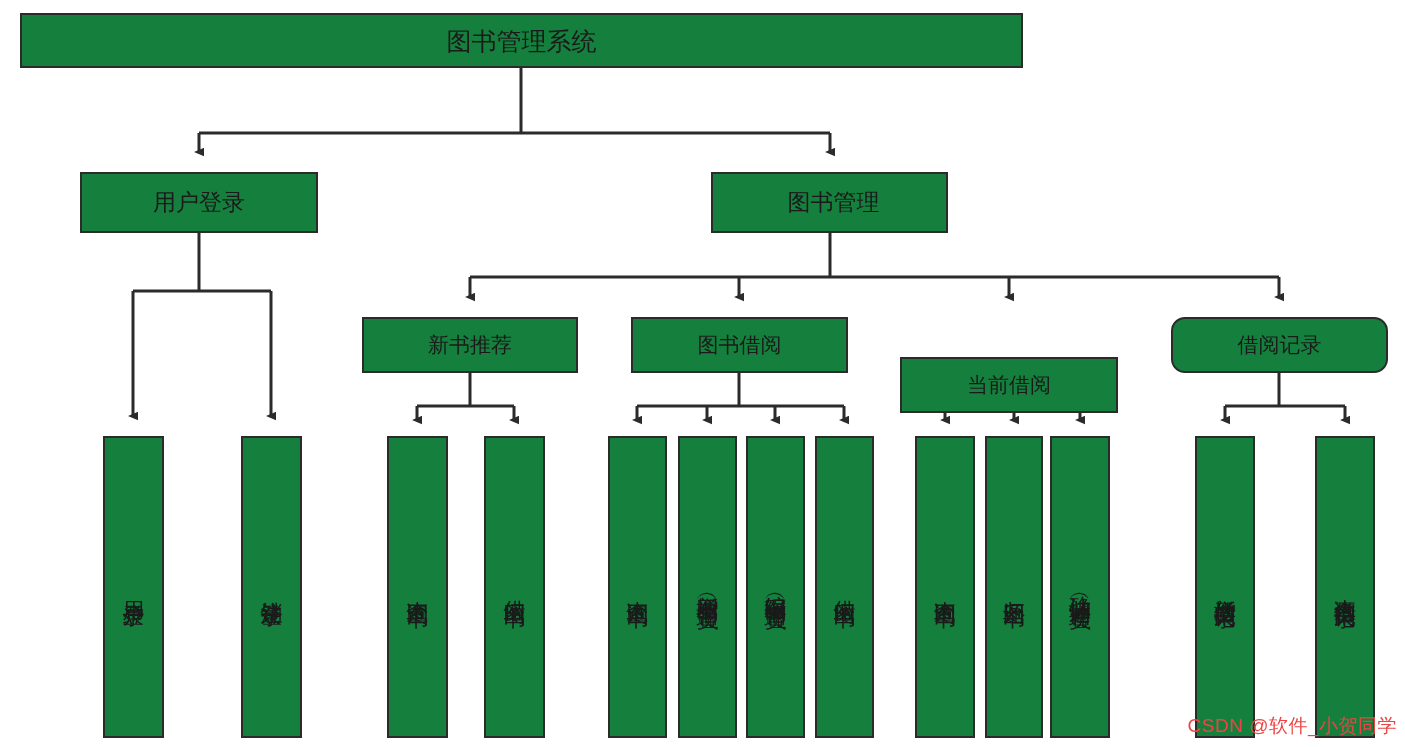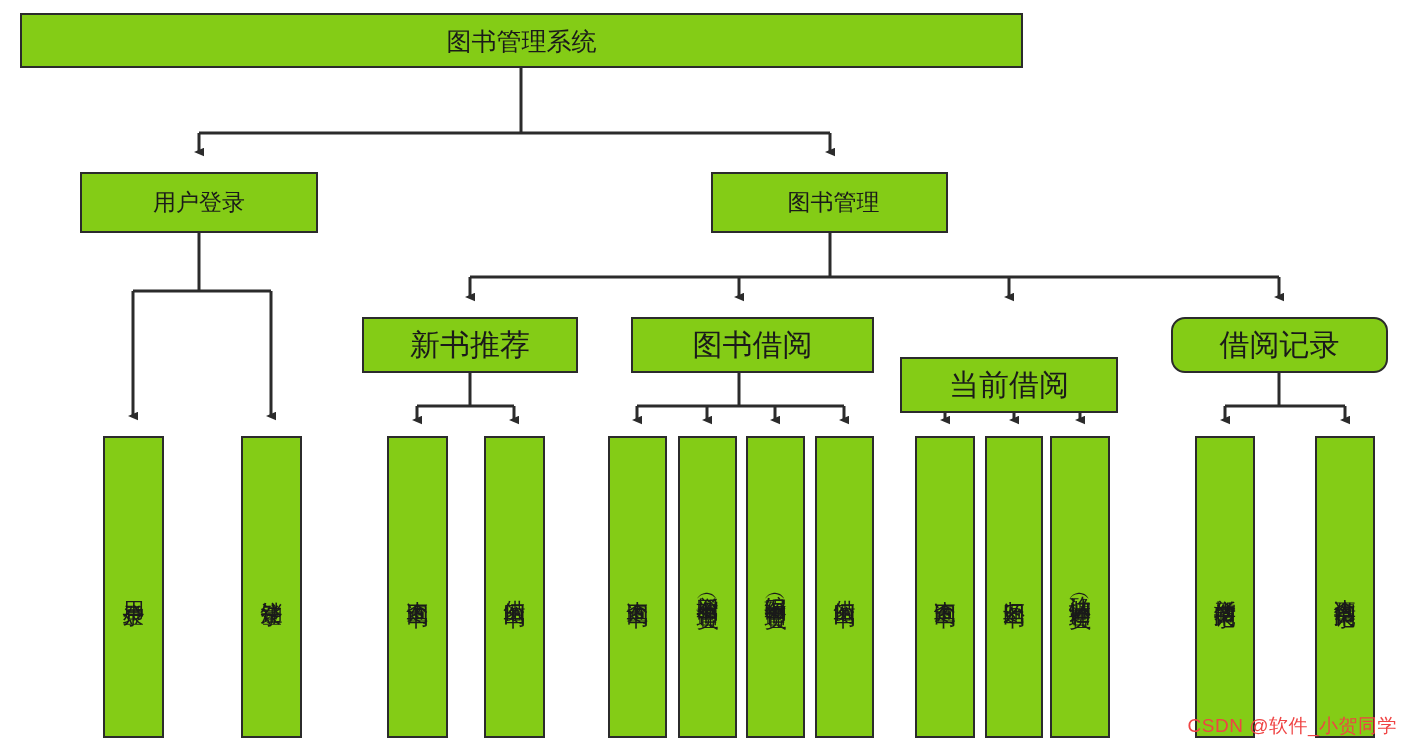--- a/index.html
+++ b/index.html
@@ -21,41 +21,41 @@
   #diagram-svg {
     position: absolute;
     left: 0;
     top: 0;
     width: 1405px;
     height: 747px;
   }
   .node-box {
     position: absolute;
     box-sizing: border-box;
-    background: #84cc16;
+    background: #15803d;
     border: 2px solid #2b2b2b;
     display: flex;
     align-items: center;
     justify-content: center;
     overflow: hidden;
   }
   .node-label {
     color: #1a1a1a;
     text-align: center;
     line-height: 1.12;
     white-space: nowrap;
   }
   .node-root .node-label {
     font-size: 25px;
   }
   .node-level2 .node-label {
     font-size: 23px;
   }
   .node-level3 .node-label {
-    font-size: 30px;
+    font-size: 21px;
   }
   .node-leaf {
     align-items: center;
   }
   .node-leaf .node-label {
     font-size: 22px;
     writing-mode: vertical-rl;
     text-orientation: upright;
     letter-spacing: 2px;
     line-height: 1;
@@ -147,21 +147,21 @@
   <div class="node-box node-level2" style="left:80px; top:172px; width:238px; height:61px;">
     <span class="node-label">用户登录</span>
   </div>
   <div class="node-box node-level2" style="left:711px; top:172px; width:237px; height:61px;padding-left:8px;">
     <span class="node-label">图书管理</span>
   </div>
 
   <div class="node-box node-level3" style="left:362px; top:317px; width:216px; height:56px;">
     <span class="node-label">新书推荐</span>
   </div>
-  <div class="node-box node-level3" style="left:631px; top:317px; width:243px; height:56px;">
+  <div class="node-box node-level3" style="left:631px; top:317px; width:217px; height:56px;">
     <span class="node-label">图书借阅</span>
   </div>
   <div class="node-box node-level3" style="left:900px; top:317px; width:218px; height:56px;margin-top:40px;">
     <span class="node-label">当前借阅</span>
   </div>
   <div class="node-box node-level3" style="left:1171px; top:317px; width:217px; height:56px;border-radius:14px;">
     <span class="node-label">借阅记录</span>
   </div>
 
   <div class="node-box node-leaf" style="left:103px; top:436px; width:61px; height:302px;">

